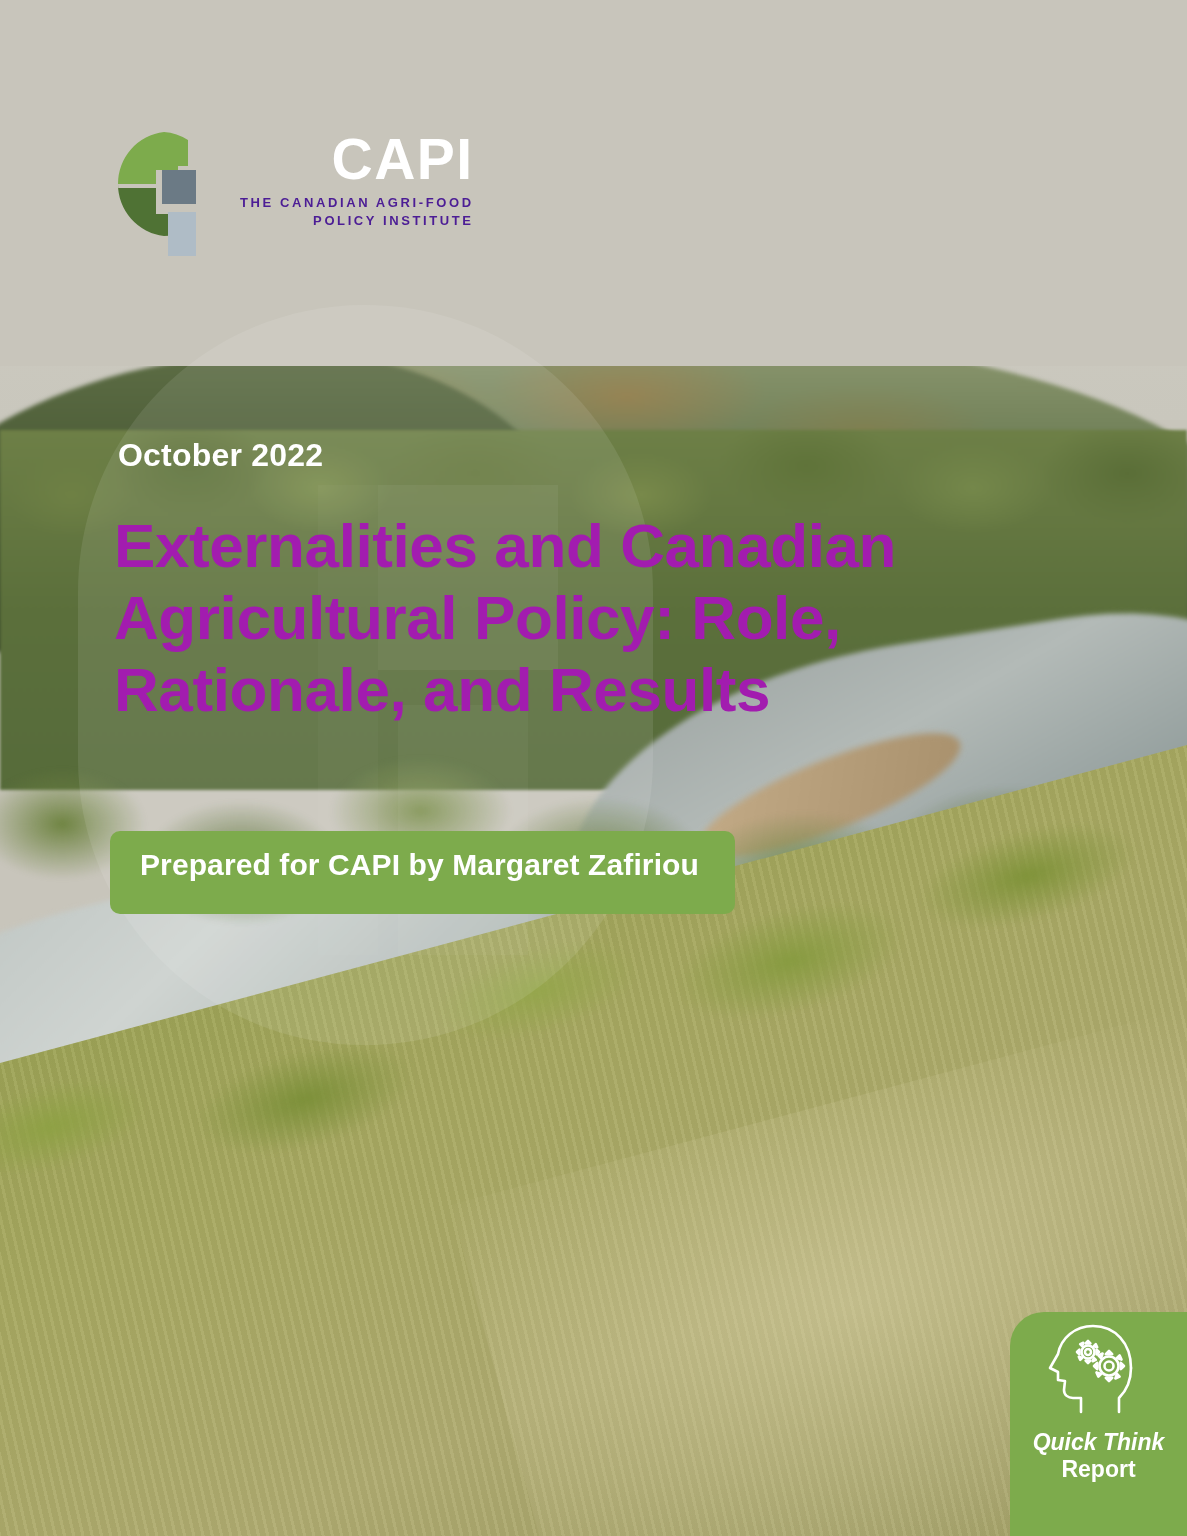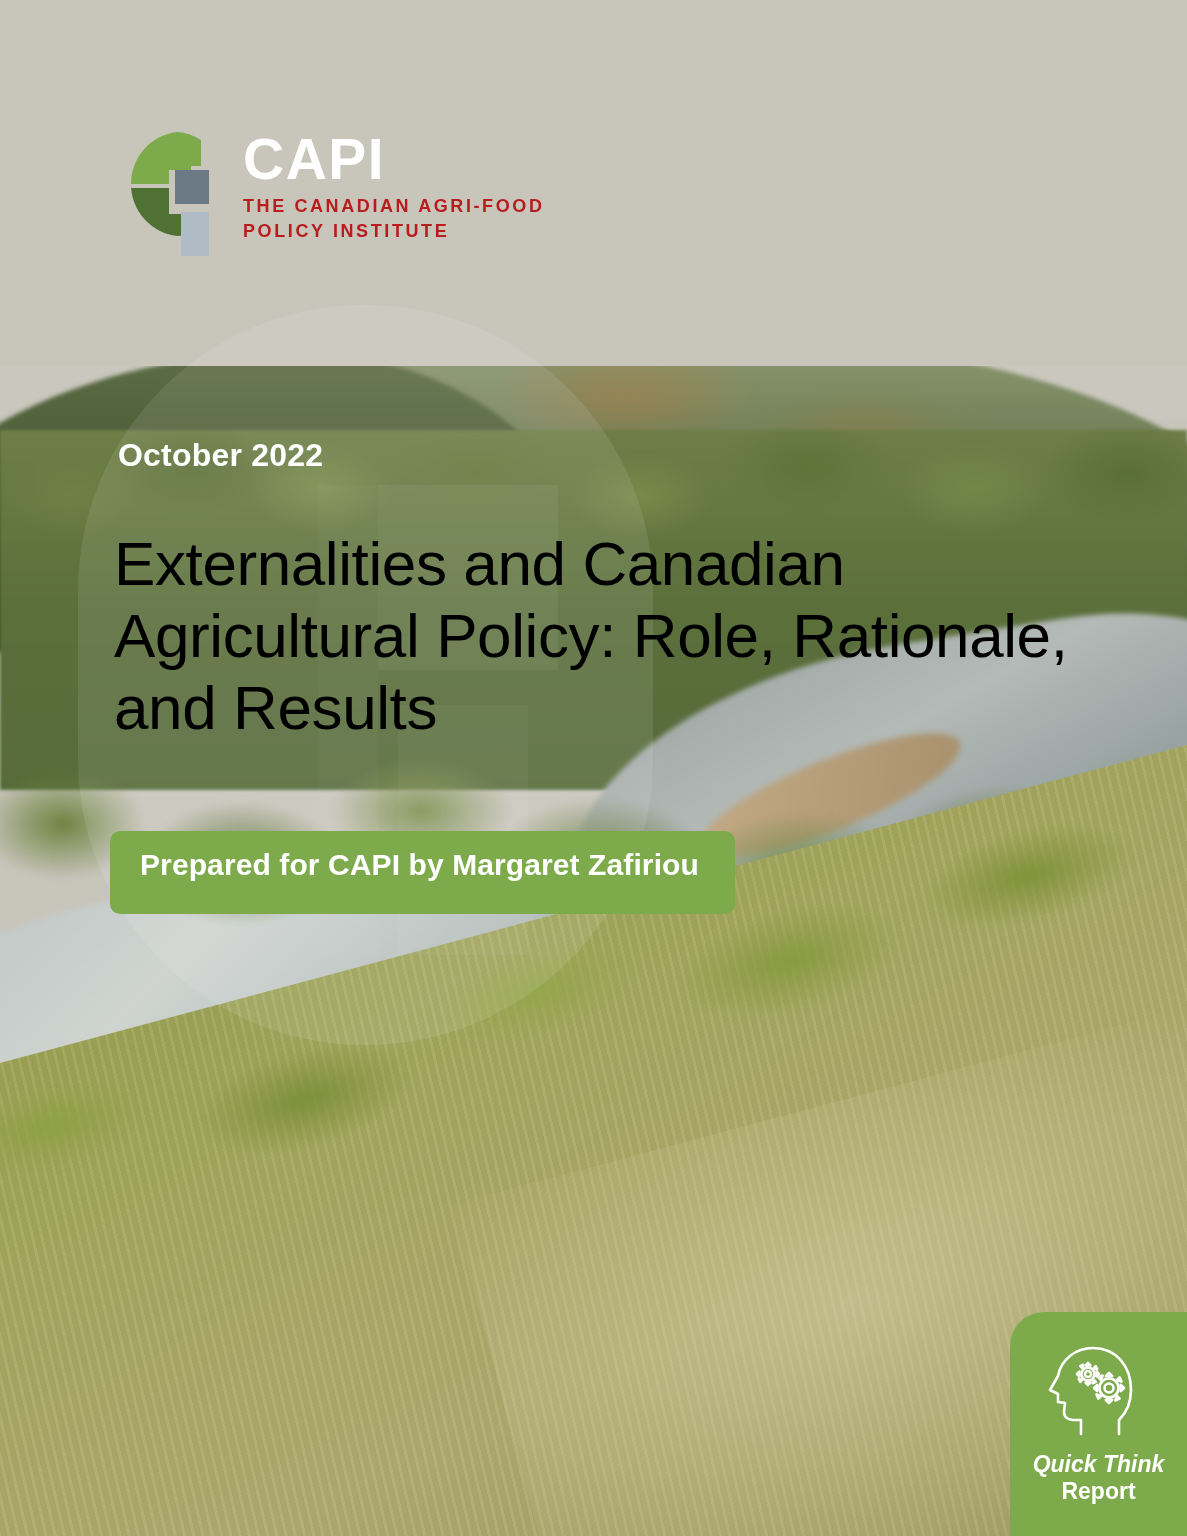--- a/index.html
+++ b/index.html
@@ -166,66 +166,67 @@
     top: 305px;
     width: 575px;
     height: 740px;
     opacity: .30;
     pointer-events: none;
   }
 
   
   .logo {
     position: absolute;
-    left: 129px;
+    left: 116px;
     top: 128px;
     display: flex;
     align-items: flex-start;
-    gap: 18px;
+    gap: 28px;
+    text-align: right;
   }
   .logo-mark { width: 96px; height: 132px; flex: none; }
   .logo-text { padding-top: 4px; }
   .logo-word {
     font-family: "Liberation Sans", sans-serif;
     font-size: 57px;
     font-weight: bold;
     color: #ffffff;
     letter-spacing: 1.5px;
     line-height: .95;
     margin: 0 0 8px 0;
   }
   .logo-sub {
     font-family: "Liberation Sans", sans-serif;
-    font-size: 18px;
-    font-weight: bold;
-    color: #b91c1c;
+    font-size: 13px;
+    font-weight: bold;
+    color: #4c1d95;
     letter-spacing: 2.6px;
     line-height: 1.38;
     margin: 0;
   }
 
   
   .date {
     position: absolute;
     left: 118px;
     top: 437px;
     font-size: 32px;
     font-weight: bold;
     color: #ffffff;
     letter-spacing: .2px;
     margin: 0;
   }
   .title {
     position: absolute;
     left: 114px;
-    top: 528px;
+    top: 510px;
     width: 990px;
     font-size: 62px;
-    font-weight: normal;
-    color: #000000;
+    font-weight: bold;
+    color: #a21caf;
     line-height: 1.16;
     letter-spacing: -0.4px;
     margin: 0;
   }
 
   
   .author-banner {
     position: absolute;
     left: 110px;
     top: 831px;
@@ -248,21 +249,20 @@
     right: 0;
     bottom: 0;
     width: 177px;
     height: 224px;
     background: #7dab4c;
     border-top-left-radius: 34px;
     display: flex;
     flex-direction: column;
     align-items: center;
     justify-content: flex-start;
-    padding-top: 22px;
     box-sizing: border-box;
     text-align: center;
   }
   .badge-icon { width: 104px; height: 104px; }
   .badge-line1 {
     margin-top: 14px;
     font-size: 23px;
     font-weight: bold;
     font-style: italic;
     color: #ffffff;

